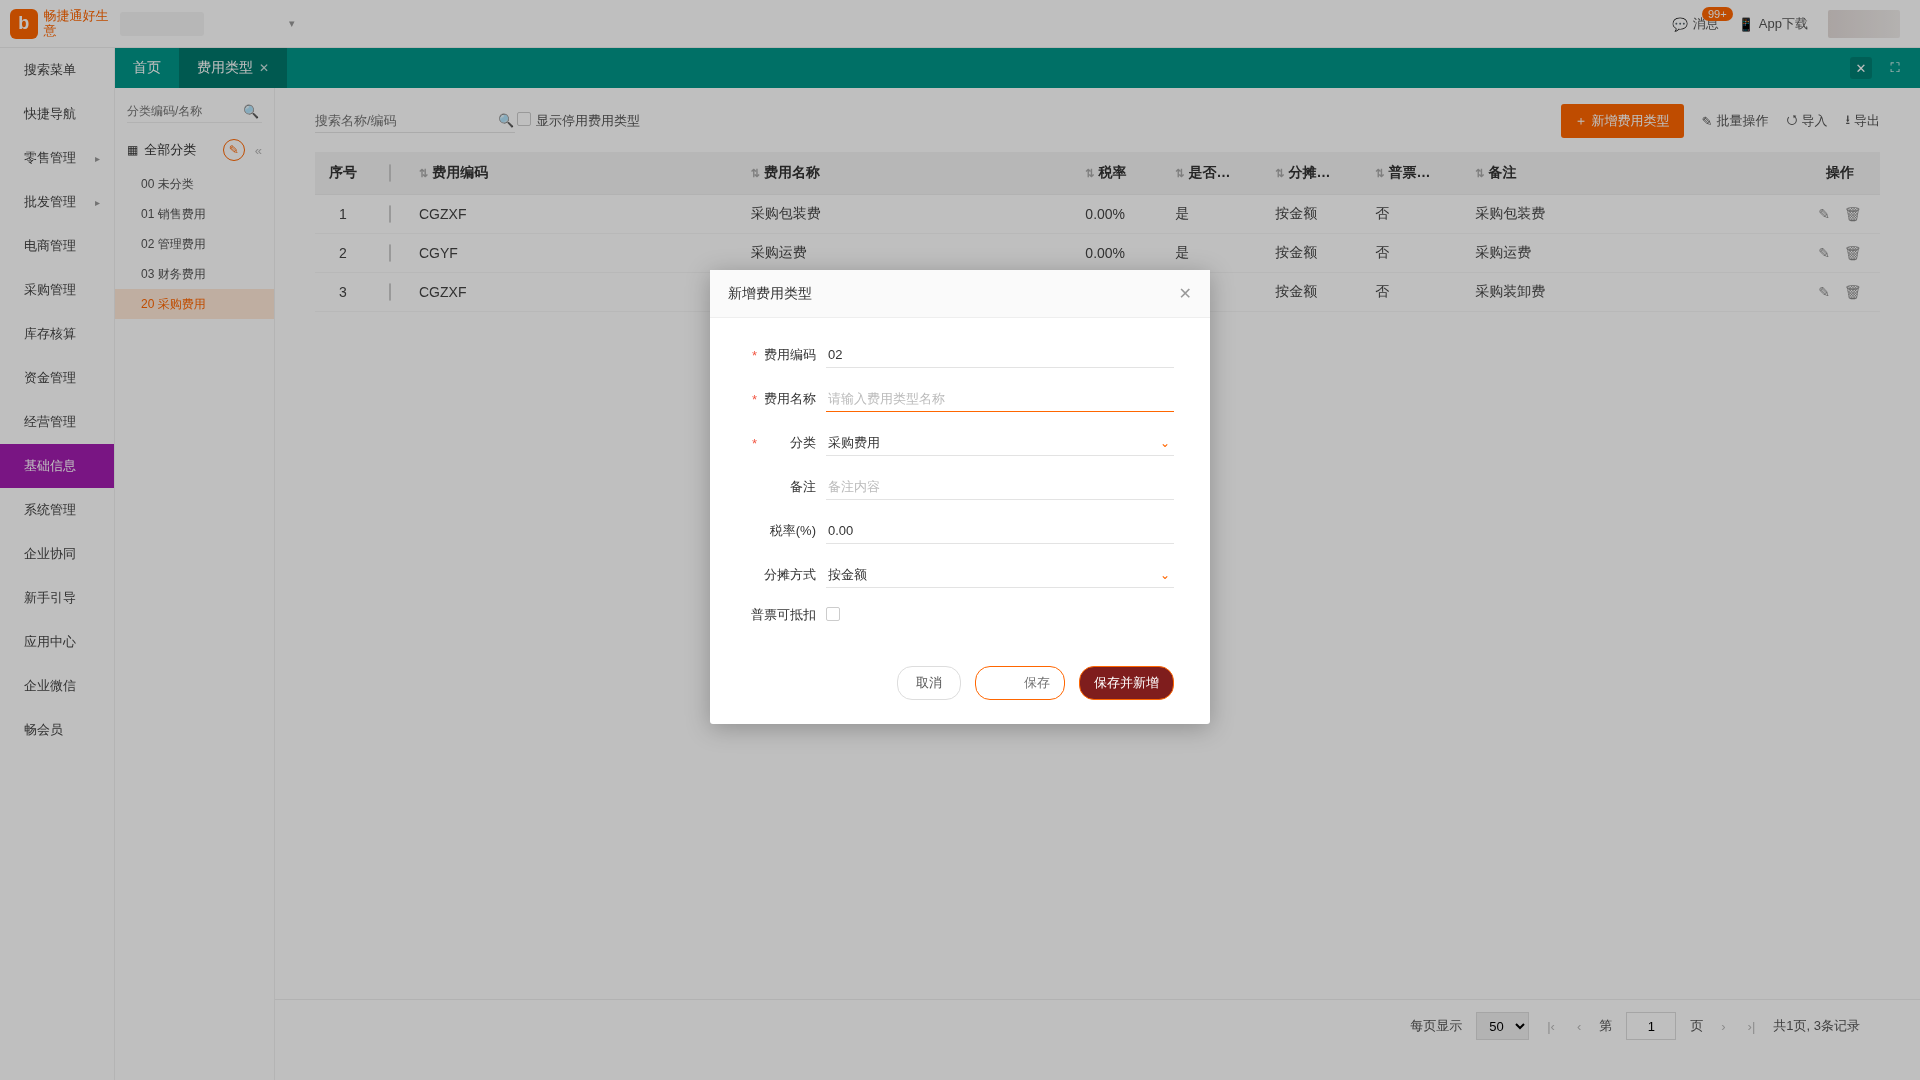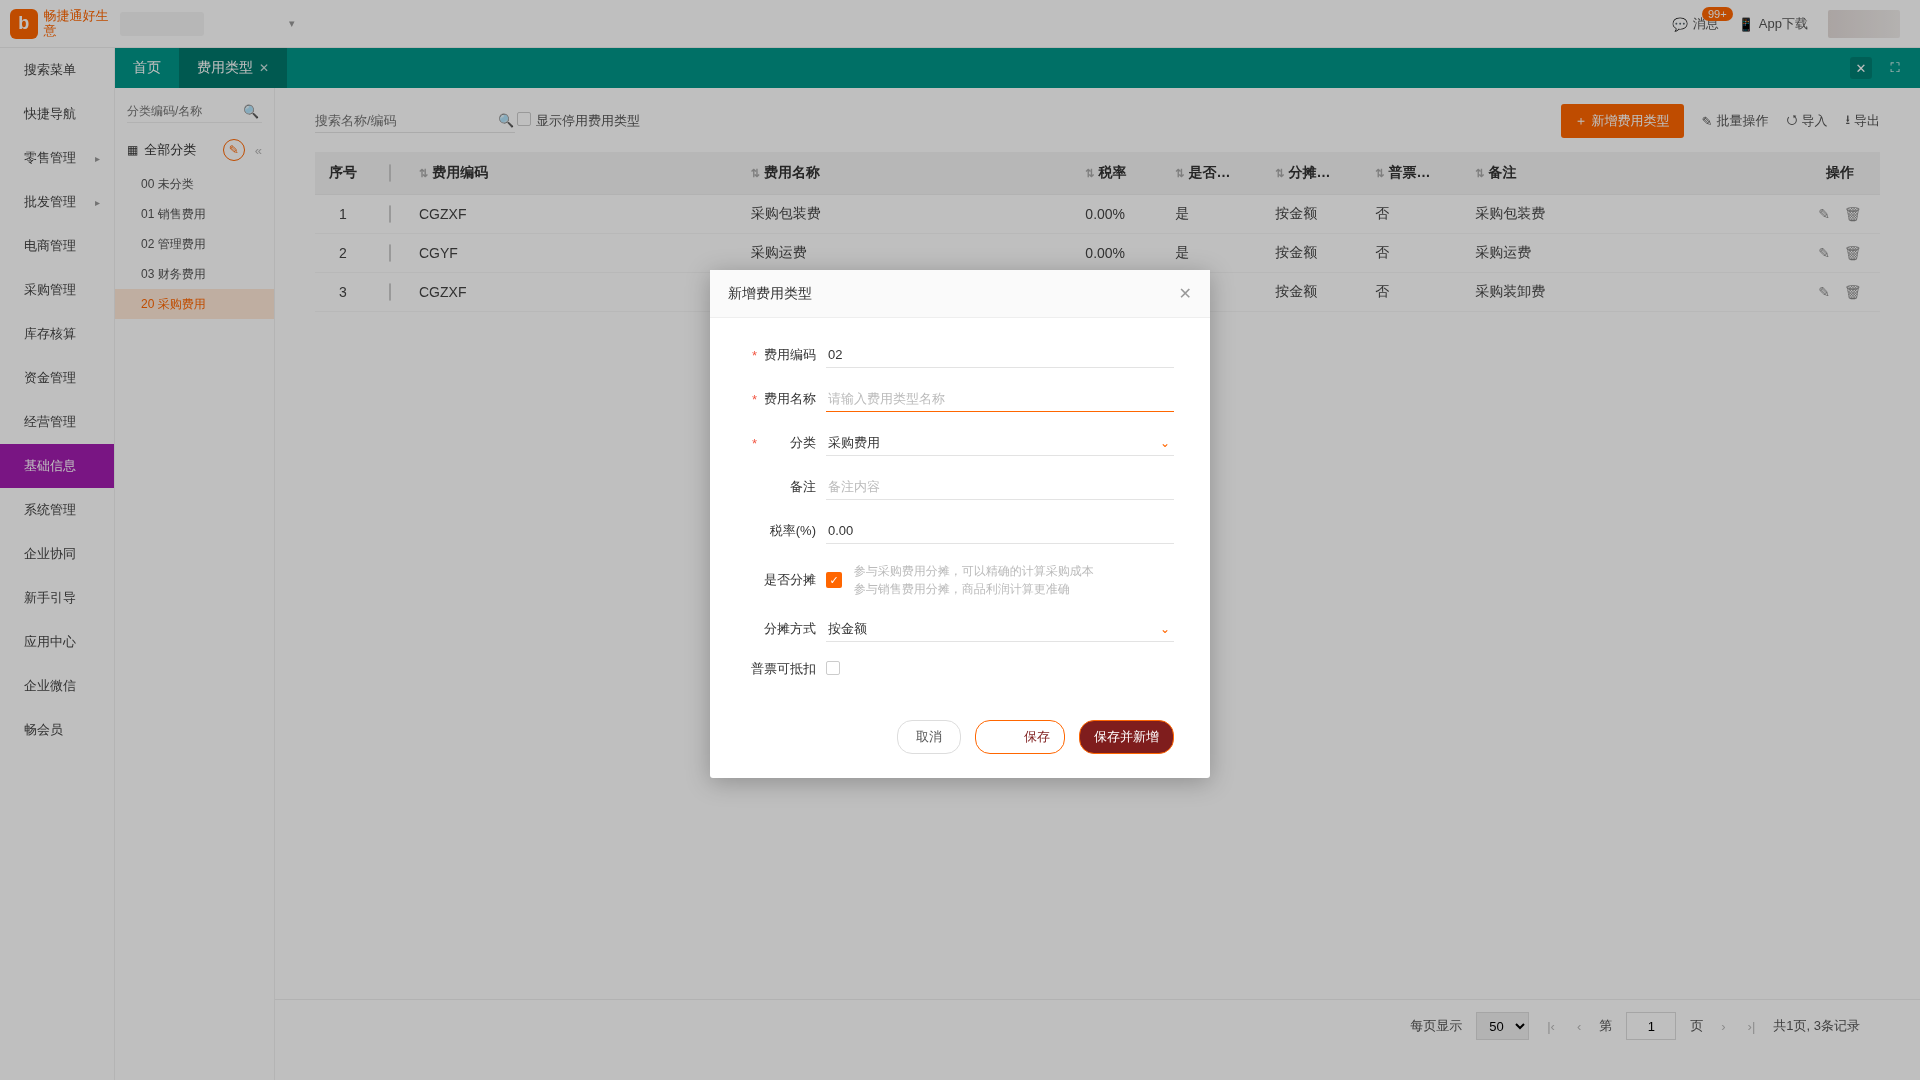--- a/index.html
+++ b/index.html
@@ -92,21 +92,21 @@
 .finput.focused { border-bottom-color: #f60; }
 .fselect { position: relative; }
 .fselect .finput { color:#333; }
 .fselect .sel-arrow { position: absolute; right: 4px; top: 6px; color: #f60; font-size: 12px; }
 .chk-toggle { width: 16px; height: 16px; background: #f60; border-radius: 2px; display: inline-flex; align-items: center; justify-content: center; color: #fff; font-size: 11px; margin-right: 8px; vertical-align: middle; }
 .cchk { width:14px; height:14px; border:1px solid #ccc; border-radius:2px; display:inline-block;}
 .hint { color: #bbb; font-size: 12px; line-height: 1.5; display: inline-block; vertical-align: middle; }
 .modal-foot { padding: 16px 36px 24px; display: flex; justify-content: flex-end; gap: 14px; }
 .mbtn { min-width: 64px; padding: 7px 14px; font-size: 13px; border-radius: 15px; cursor: pointer; }
 .mbtn.cancel { background: #fff; border: 1px solid #ddd; color: #555; }
-.mbtn.save { background: #fff; border: 1px solid #f60; color: #7f1d1d; padding-left: 48px; }
+.mbtn.save { background: #fff; border: 1px solid #f60; color: #737373; padding-left: 48px; }
 .mbtn.savenew { background: #7f1d1d; border: 1px solid #f60; color: #fff; }
 .hr-line { border-top:1px solid #eee; margin: 0 -40px 0 -40px;}
 </style>
 </head>
 <body>
 
 <div class="topbar">
   <div class="logo-area">
     <div class="logo-icon">b</div>
     <div class="logo-text">畅捷通好生意</div>
@@ -326,30 +326,20 @@
       </div>
       <div class="frow">
         <div class="flabel">备注</div>
         <div class="fcontrol"><input class="finput" placeholder="备注内容" style=""></div>
       </div>
       <div class="frow">
         <div class="flabel">税率(%)</div>
         <div class="fcontrol"><input class="finput" value="0.00" style=""></div>
       </div>
       <div class="frow">
-        <div class="flabel">是否分摊</div>
-        <div class="fcontrol">
-          <span class="chk-toggle">✓</span>
-          <span class="hint">
-            <span>参与采购费用分摊，可以精确的计算采购成本</span><br>
-            <span>参与销售费用分摊，商品利润计算更准确</span>
-          </span>
-        </div>
-      </div>
-      <div class="frow">
         <div class="flabel">分摊方式</div>
         <div class="fcontrol fselect">
           <input class="finput" readonly="" value="按金额" style="">
           <span class="sel-arrow">⌄</span>
         </div>
       </div>
       <div class="frow">
         <div class="flabel">普票可抵扣</div>
         <div class="fcontrol"><span class="cchk"></span></div>
       </div>

